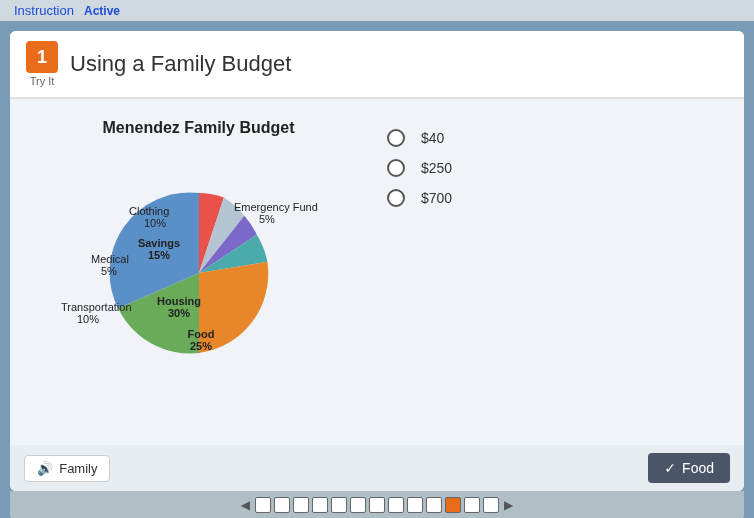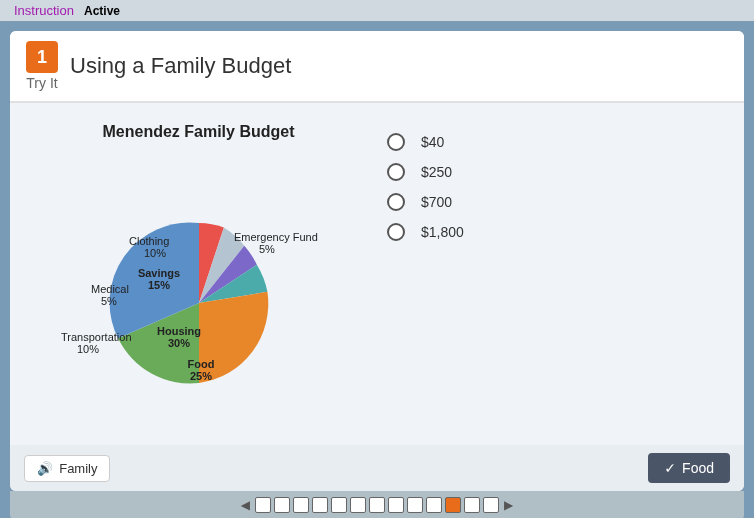--- a/index.html
+++ b/index.html
@@ -33,41 +33,40 @@
       background: #e86c1a;
       border-radius: 4px;
       display: flex;
       align-items: center;
       justify-content: center;
       color: white;
       font-size: 18px;
       font-weight: bold;
     }
     .try-it-label {
-      font-size: 14px;
+      font-size: 11px;
       color: #666;
       display: block;
       margin-top: 2px;
     }
     .header-title {
       font-size: 22px;
       font-weight: normal;
       color: #333;
     }
     .content-area {
       display: flex;
       padding: 20px;
       gap: 20px;
     }
     .left-panel {
       flex: 1;
       display: flex;
       flex-direction: column;
       align-items: center;
-      gap: 26px;
     }
     .chart-title {
       font-size: 16px;
       font-weight: bold;
       color: #222;
       margin-bottom: 16px;
     }
     .chart-wrapper {
       position: relative;
       width: 300px;
@@ -171,25 +170,25 @@
     }
     .instruction-bar {
       background: #d0d8e0;
       display: flex;
       align-items: center;
       gap: 10px;
       padding: 3px 14px;
     }
     .instruction-label {
       font-size: 13px;
-      color: #a21caf;
+      color: #1d4ed8;
     }
     .active-badge {
       font-size: 12px;
-      color: #000000;
+      color: #1d4ed8;
       font-weight: bold;
     }
     
     .pie-label {
       font-size: 11px;
       fill: #222;
       font-family: Arial, sans-serif;
     }
     .pie-label-bold {
       font-weight: bold;
@@ -265,24 +264,20 @@
         <div class="radio-circle"></div>
         <span class="option-label">$40</span>
       </div>
       <div class="option-row">
         <div class="radio-circle"></div>
         <span class="option-label">$250</span>
       </div>
       <div class="option-row">
         <div class="radio-circle"></div>
         <span class="option-label">$700</span>
-      </div>
-      <div class="option-row">
-        <div class="radio-circle"></div>
-        <span class="option-label">$1,800</span>
       </div>
     </div>
   </div>
 
   <div class="bottom-bar">
     <button class="intro-btn">
       <span>🔊</span>
       <span>Family</span>
     </button>
     <button class="done-btn">

